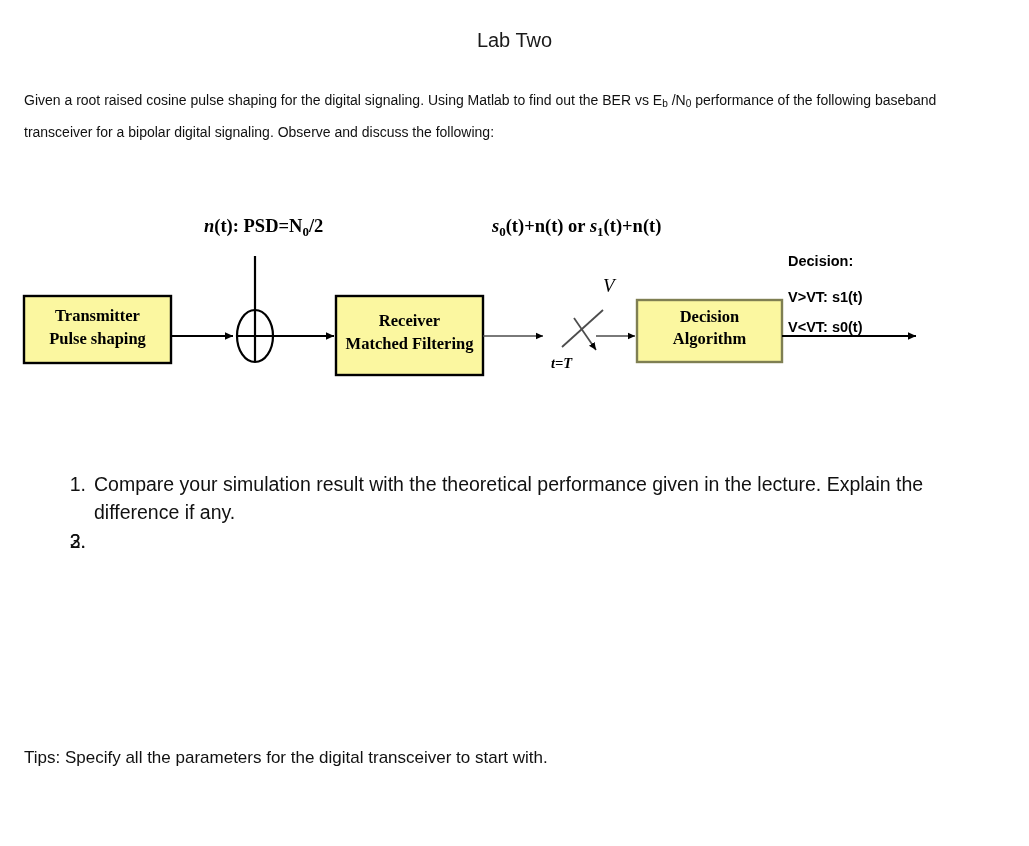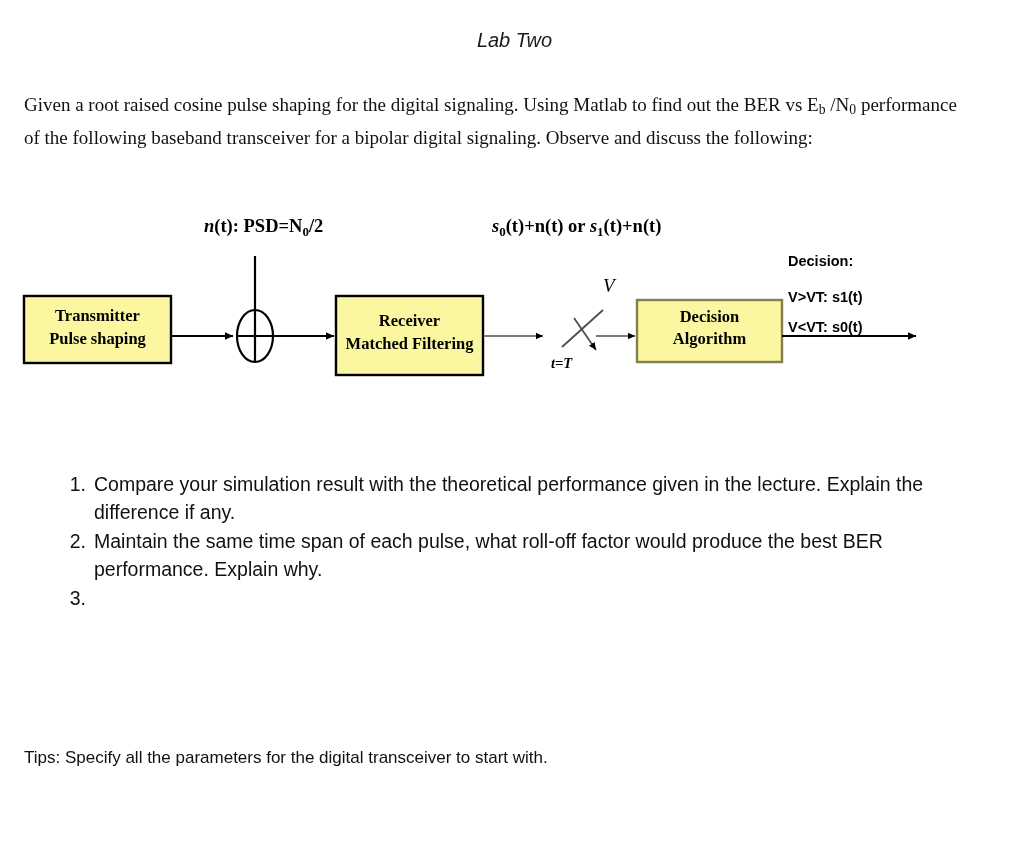--- a/index.html
+++ b/index.html
@@ -20,32 +20,31 @@
   .doc-title {
     position: absolute;
     top: 28px;
     left: 0;
     width: 1029px;
     text-align: center;
     font-size: 20px;
     line-height: 24px;
     font-family: "Liberation Sans", sans-serif;
     color: #1a1a1a;
-    font-style: italic;
   }
 
   
   .intro {
     position: absolute;
     top: 72px;
     left: 24px;
     width: 952px;
-    font-size: 19px;
+    font-size: 14px;
     line-height: 28px;
-    font-family: Liberation Serif, serif;
+    font-family: Liberation Sans, sans-serif;
     color: #111111;
   }
   .intro sub {
     font-size: 0.72em;
     vertical-align: -0.22em;
   }
 
   
   .diagram {
     position: absolute;
@@ -162,20 +161,19 @@
   </svg>
 </div>
 
 <ol class="task-list">
   <li>
     <span class="num">1.</span>
     <span>Compare your simulation result with the theoretical performance given in the lecture. Explain the difference if any.</span>
   </li>
   <li>
     <span class="num">2.</span>
-    <span>Maintain the same time span of each pulse, what roll-off factor would produce the best BER performance. Explain why.</span>
   </li>
   <li>
     <span class="num">3.</span>
   </li>
 </ol>
 
 <div class="tips">Tips: Specify all the parameters for the digital transceiver to start with.</div>
 
 </body></html>

